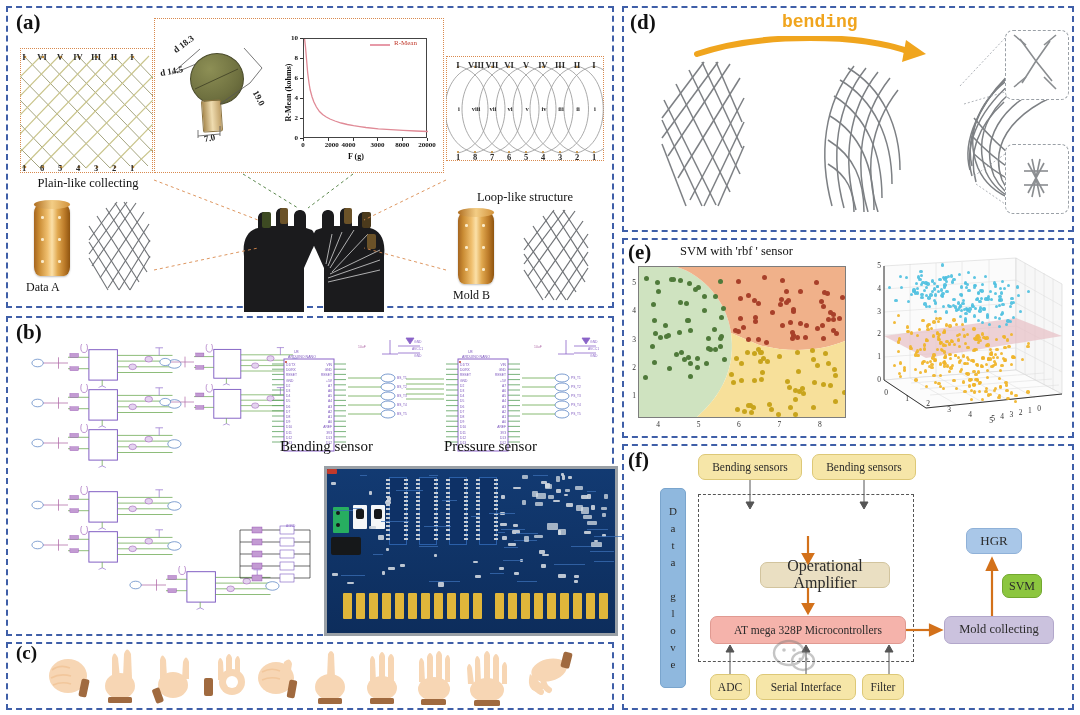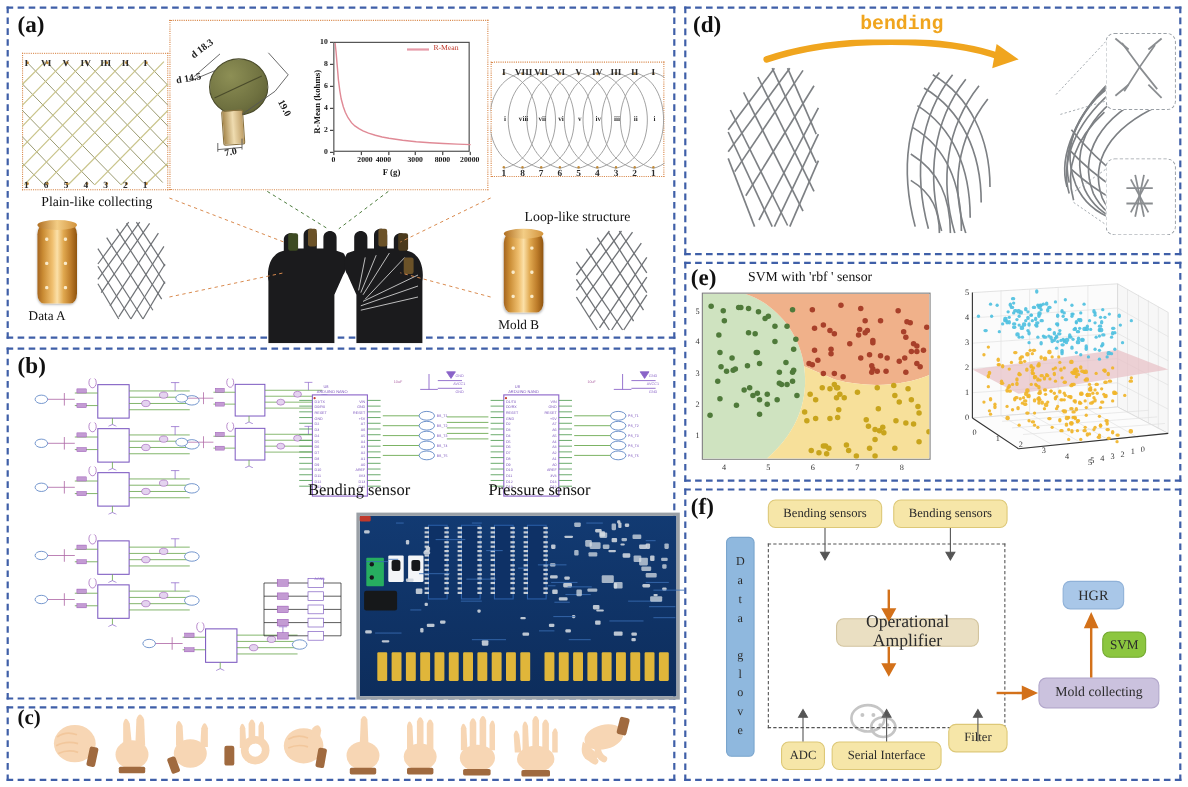--- a/index.html
+++ b/index.html
@@ -1954,24 +1954,25 @@
       <span>v</span>
       <span>e</span>
     </div>
 
     <div class="dashgrp" style="left:74px;top:48px;width:216px;height:168px;"></div>
 
     <div class="fbox fyellow" style="left:74px;top:8px;width:104px;height:26px;font-size:11.5px;">Bending  sensors</div>
     <div class="fbox fyellow" style="left:188px;top:8px;width:104px;height:26px;font-size:11.5px;">Bending  sensors</div>
 
     <div class="fbox fbeige" style="left:120px;top:116px;width:130px;height:26px;font-size:16px;margin-left:16px;">Operational Amplifier</div>
+    <div class="fbox fpink" style="left:86px;top:170px;width:196px;height:28px;font-size:11.5px;">AT mega 328P Microcontrollers</div>
 
     <div class="fbox fyellow" style="left:86px;top:228px;width:40px;height:26px;font-size:11.5px;">ADC</div>
     <div class="fbox fyellow" style="left:132px;top:228px;width:100px;height:26px;font-size:11.5px;">Serial Interface</div>
-    <div class="fbox fyellow" style="left:238px;top:212px;width:54px;height:26px;font-size:11.5px;">Filter</div>
+    <div class="fbox fyellow" style="left:238px;top:228px;width:42px;height:26px;font-size:11.5px;">Filter</div>
 
     <div class="fbox fpurple" style="left:320px;top:170px;width:110px;height:28px;font-size:12.5px;">Mold collecting</div>
     <div class="fbox fgreen" style="left:378px;top:128px;width:40px;height:24px;font-size:12px;">SVM</div>
     <div class="fbox fblue" style="left:342px;top:82px;width:56px;height:26px;font-size:13px;">HGR</div>
 
     <svg style="position:absolute;left:0;top:0;" width="452" height="266">
       <g stroke="#555" stroke-width="1" fill="#555">
         <line x1="126" y1="34" x2="126" y2="58"></line>
           <polygon points="122,56 130,56 126,63"></polygon>
         <line x1="240" y1="34" x2="240" y2="58"></line>

